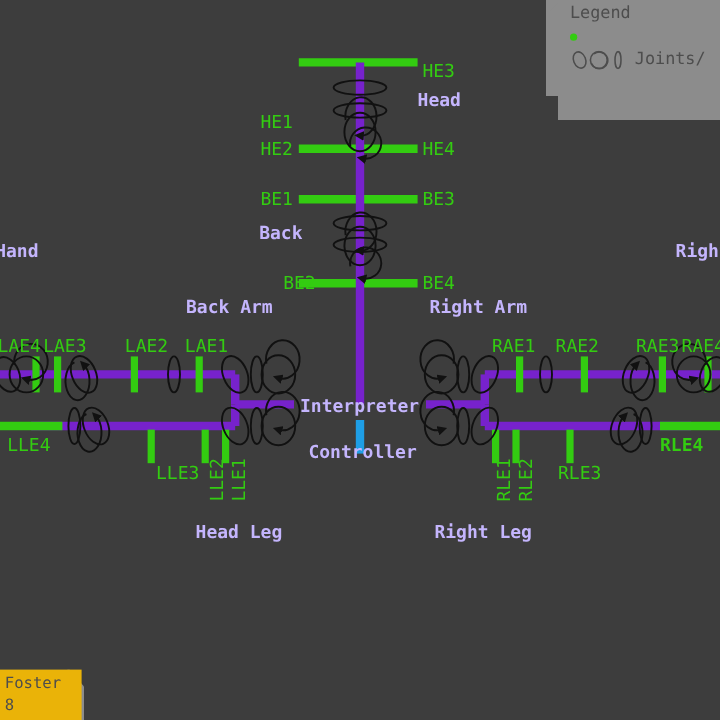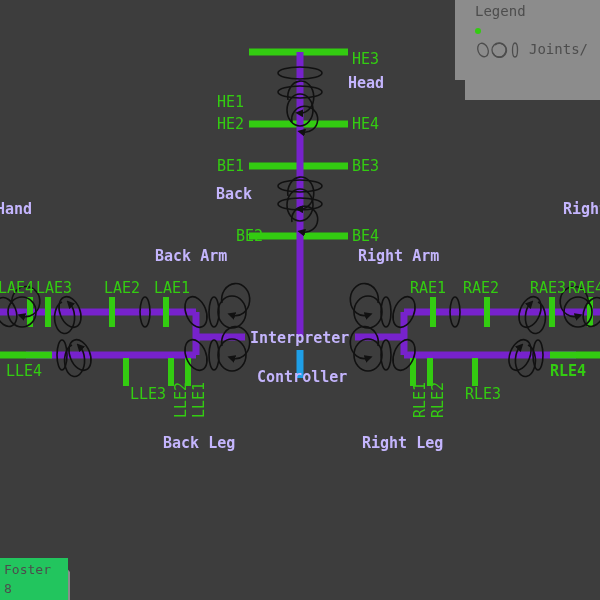--- a/index.html
+++ b/index.html
@@ -31,21 +31,21 @@
   }
   .lg-title{font-size:14px;color:#4d4d4d;letter-spacing:0px;white-space:nowrap;}
   .lg-row{display:flex;align-items:center;gap:6px;white-space:nowrap;height:19px;}
   .lg-dot{width:6px;height:6px;border-radius:50%;flex:0 0 auto;}
   .lg-txt{color:#4d4d4d;font-size:14px;white-space:nowrap;}
   .lg-icons{display:flex;align-items:center;gap:3px;flex:0 0 auto;}
 
   
   #watermark{
     position:absolute;left:0;bottom:0;width:68px;height:42px;
-    background:#22c55e;color:#4d4d4d;
+    background:#eab308;color:#4d4d4d;
     font-size:13px;line-height:19px;
     padding:2px 0 0 4px;box-sizing:border-box;
     overflow:hidden;z-index:6;
   }
   #watermark-bevel{
     position:absolute;left:56px;bottom:0;width:14px;height:42px;
     z-index:5;
   }
 
   
@@ -177,21 +177,21 @@
     </g>
   </svg>
 
   <div class="lbl cyan" style="left:250px;top:329px;">Interpreter</div>
   <div class="lbl cyan" style="left:257px;top:368px;">Controller</div>
 
   <div class="lbl cyan" style="left:348px;top:74px;">Head</div>
   <div class="lbl cyan" style="left:216px;top:185px;text-align:center;">Back</div>
   <div class="lbl cyan" style="left:155px;top:247px;">Back Arm</div>
   <div class="lbl cyan" style="left:358px;top:247px;">Right Arm</div>
-  <div class="lbl cyan" style="left:163px;top:434px;">Back Leg</div>
+  <div class="lbl cyan" style="left:163px;top:434px;">Head Leg</div>
   <div class="lbl cyan" style="left:362px;top:434px;">Right Leg</div>
   <div class="lbl cyan" style="left:-4px;top:200px;">Hand</div>
   <div class="lbl cyan" style="left:563px;top:200px;">Right</div>
 
   <div class="lbl green" style="left:217px;top:46px;margin-top:47px;">HE1</div>
   <div class="lbl green" style="left:352px;top:50px;">HE3</div>
   <div class="lbl green" style="left:217px;top:115px;">HE2</div>
   <div class="lbl green" style="left:352px;top:115px;">HE4</div>
   <div class="lbl green" style="left:217px;top:157px;">BE1</div>
   <div class="lbl green" style="left:352px;top:157px;">BE3</div>

